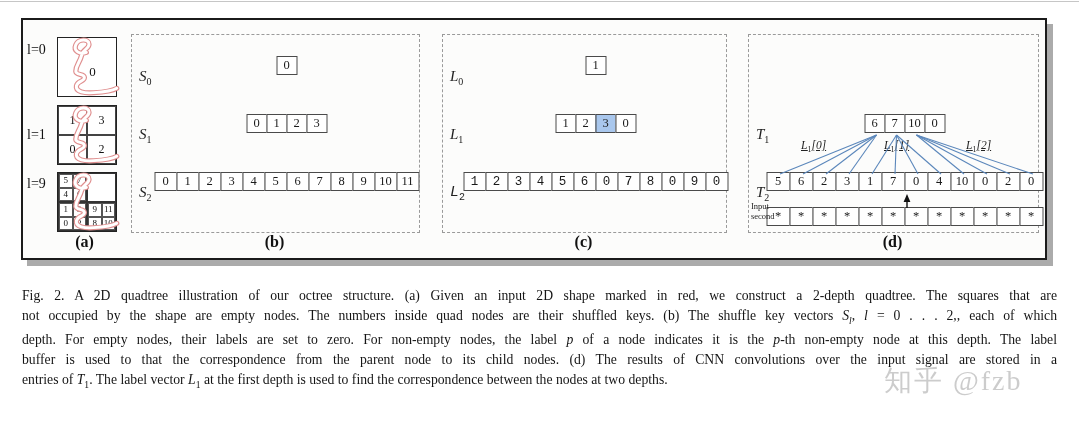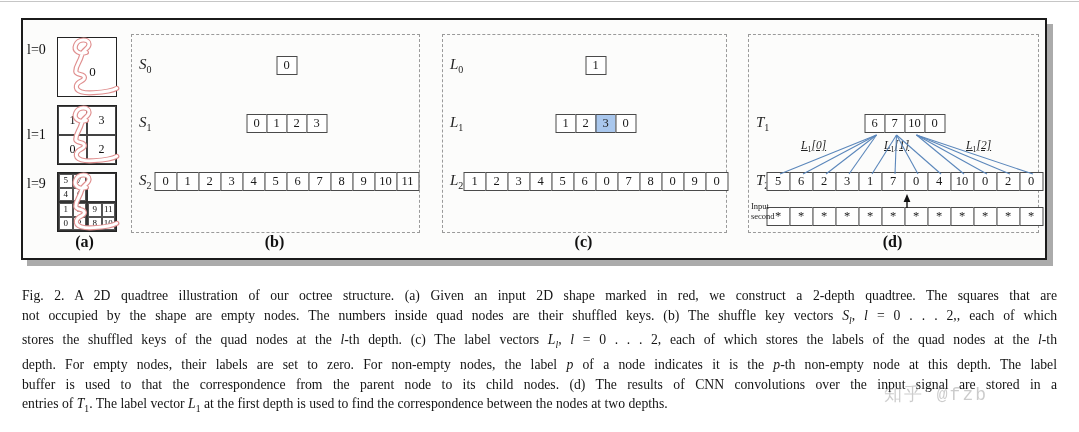--- a/index.html
+++ b/index.html
@@ -7,21 +7,21 @@
          font-family:"Liberation Serif", serif;color:#111;}
   .topline{position:absolute;left:0;top:1px;width:100%;height:1px;background:#c6c6c6;}
   #figbox{position:absolute;left:21px;top:18px;width:1022px;height:238px;background:#fcfcfb;
           border:2px solid #1b1b1b;box-shadow:6px 6px 0 #ababab;}
   .panel{position:absolute;top:14px;height:197px;border:1px dashed #9a9a9a;}
   #panel-b{left:108px;width:287px;}
   #panel-c{left:419px;width:283px;}
   #panel-d{left:725px;width:289px;}
   .pcap{position:absolute;top:213px;text-align:center;font-weight:bold;font-size:16px;color:#111;}
   .prow{position:absolute;left:0;right:0;height:19px;}
-  .rlabel{position:absolute;left:7px;top:0;font-style:italic;font-size:15px;color:#222;}
+  .rlabel{position:absolute;left:7px;top:12px;font-style:italic;font-size:15px;color:#222;}
   .rlabel sub{font-size:10px;font-style:normal;}
   .cells{position:absolute;left:50%;transform:translateX(calc(-50% + 11px));display:flex;}
   .cell{width:19px;height:17px;border:1px solid #4a4a4a;background:#fff;display:flex;
         align-items:center;justify-content:center;font-size:12.5px;color:#1a1a1a;margin-left:-1px;}
   .cell:first-child{margin-left:0;}
   .cell.w12{width:21px;}
   .cell.wd{width:22px;}
   
   .sq{position:absolute;left:34px;width:58px;height:58px;border:1.5px solid #222;background:#fff;}
   .lvl-label{position:absolute;left:4px;font-size:14px;color:#111;}
@@ -38,22 +38,22 @@
   .fanlabel{position:absolute;top:104px;font-style:italic;font-size:11.5px;color:#222;text-decoration:underline;}
   .fanlabel sub{font-size:8px;font-style:normal;}
   #input-label{position:absolute;left:2px;top:167px;width:30px;font-size:8.5px;line-height:1.15;color:#222;}
   #overlay{position:absolute;left:0;top:0;pointer-events:none;}
   
   #caption{position:absolute;left:22px;top:286px;width:1035px;font-size:13.7px;line-height:19.8px;color:#141414;}
   .cap-line{text-align:justify;text-align-last:justify;white-space:normal;}
   .cap-line.last{text-align:left;text-align-last:left;}
   .cap-line i{font-family:"Liberation Serif", serif;}
   .cap-line sub{font-size:70%;}
-  #watermark{position:absolute;left:884px;top:382px;font-family:Liberation Mono, monospace;
-             font-size:18px;letter-spacing:2px;color:#8f8f8f;opacity:0.45;}
+  #watermark{position:absolute;left:884px;top:362px;font-family:Liberation Serif, serif;
+             font-size:28px;letter-spacing:2px;color:#8f8f8f;opacity:0.45;}
 </style>
 </head>
 <body>
 
 <div id="stage">
   <div class="topline"></div>
 
   <div id="figbox">
 
     <div id="panel-a">
@@ -160,21 +160,21 @@
         </div>
         <div class="prow" id="l1-row" style="top: 79px;">
           <span class="rlabel"><i>L</i><sub>1</sub></span>
           <div class="cells">
             <div class="cell">1</div>
             <div class="cell">2</div>
             <div class="cell" style="background: rgb(169, 199, 237);">3</div>
             <div class="cell">0</div>
           </div>
         </div>
-        <div class="prow" id="l2-row" style="top: 137px;">
+        <div class="prow" id="l2-row" style="top: 137px; font-family: Liberation Mono, monospace;">
           <span class="rlabel"><i>L</i><sub>2</sub></span>
           <div class="cells">
             <div class="cell w12">1</div>
             <div class="cell w12">2</div>
             <div class="cell w12">3</div>
             <div class="cell w12">4</div>
             <div class="cell w12">5</div>
             <div class="cell w12">6</div>
             <div class="cell w12">0</div>
             <div class="cell w12">7</div>
@@ -251,20 +251,19 @@
         <line x1="893.5" y1="115" x2="987" y2="154" stroke="#5b87bb" stroke-width="1.1"></line>
         <line x1="893.5" y1="115" x2="1010" y2="154" stroke="#5b87bb" stroke-width="1.1"></line>
         <line x1="884" y1="188" x2="884" y2="179" stroke="#111111" stroke-width="1.4"></line>
         <polygon points="884,174 880.6,182 887.4,182" fill="#111111"></polygon>
       </svg>
   </div>
 
   <div id="caption">
       <div class="cap-line">Fig. 2.  A 2D quadtree illustration of our octree structure. (a) Given an input 2D shape marked in red, we construct a 2-depth quadtree. The squares that are</div>
       <div class="cap-line">not occupied by the shape are empty nodes. The numbers inside quad nodes are their shuffled keys. (b) The shuffle key vectors <i>S</i><sub><i>l</i></sub>, <i>l</i> = 0 . . . 2,, each of which</div>
-      <div class="cap-line">stores the shuffled keys of the quad nodes at the <i>l</i>-th depth. (c) The label vectors <i>L</i><sub><i>l</i></sub>, <i>l</i> = 0 . . . 2, each of which stores the labels of the quad nodes at the <i>l</i>-th</div>
       <div class="cap-line">depth. For empty nodes, their labels are set to zero. For non-empty nodes, the label <i>p</i> of a node indicates it is the <i>p</i>-th non-empty node at this depth. The label</div>
       <div class="cap-line">buffer is used to that the correspondence from the parent node to its child nodes. (d) The results of CNN convolutions over the input signal are stored in a</div>
       <div class="cap-line last">entries of <i>T</i><sub>1</sub>. The label vector <i>L</i><sub>1</sub> at the first depth is used to find the correspondence between the nodes at two depths.</div>
     </div>
 
   <div id="watermark">知乎 @fzb</div>
 </div>
 
 </body></html>

